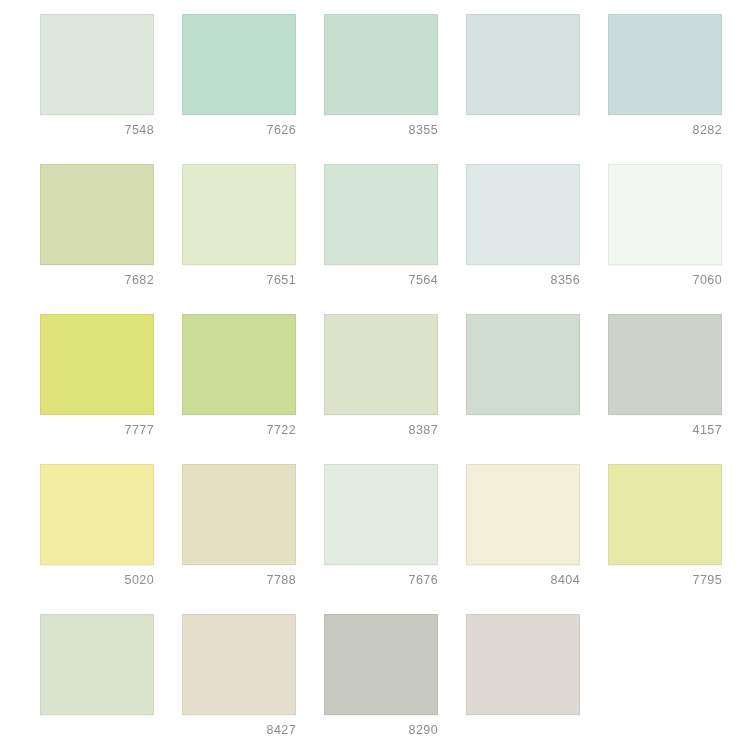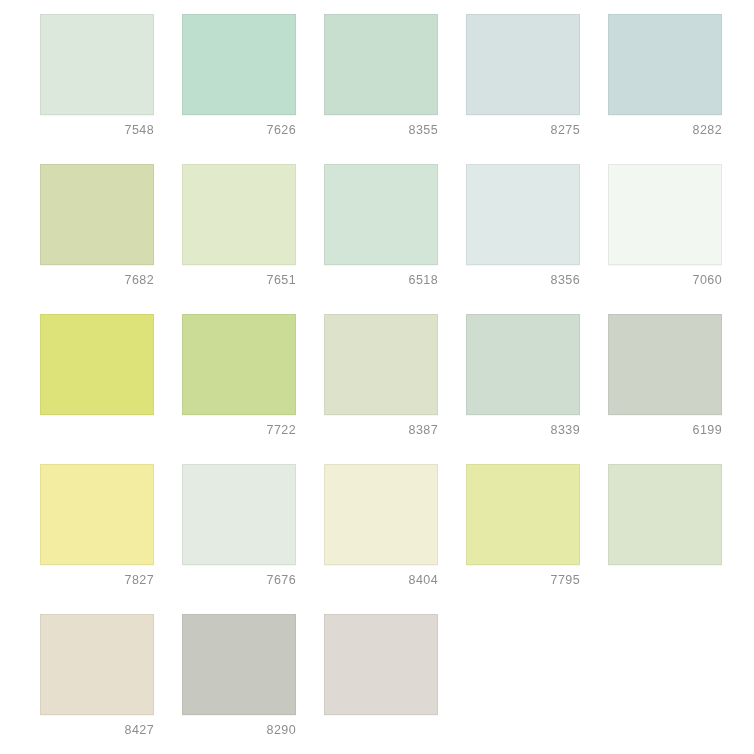--- a/index.html
+++ b/index.html
@@ -68,68 +68,71 @@
     <div class="swatch-cell">
       <div class="swatch-chip" style="background-color: rgb(190, 223, 205);"></div>
       <div class="swatch-label">7626</div>
     </div>
     <div class="swatch-cell">
       <div class="swatch-chip" style="background-color: rgb(200, 223, 208);"></div>
       <div class="swatch-label">8355</div>
     </div>
     <div class="swatch-cell">
       <div class="swatch-chip" style="background-color: rgb(213, 226, 225);"></div>
-      <div class="swatch-label">8275</div>
     </div>
     <div class="swatch-cell">
       <div class="swatch-chip" style="background-color: rgb(201, 220, 219);"></div>
       <div class="swatch-label">8282</div>
     </div>
     <div class="swatch-cell">
       <div class="swatch-chip" style="background-color: rgb(212, 220, 176);"></div>
       <div class="swatch-label">7682</div>
     </div>
     <div class="swatch-cell">
       <div class="swatch-chip" style="background-color: rgb(225, 235, 204);"></div>
       <div class="swatch-label">7651</div>
     </div>
     <div class="swatch-cell">
       <div class="swatch-chip" style="background-color: rgb(211, 229, 214);"></div>
-      <div class="swatch-label">6518</div>
+      <div class="swatch-label">7564</div>
     </div>
     <div class="swatch-cell">
       <div class="swatch-chip" style="background-color: rgb(223, 233, 231);"></div>
       <div class="swatch-label">8356</div>
     </div>
     <div class="swatch-cell">
       <div class="swatch-chip" style="background-color: rgb(242, 247, 242);"></div>
       <div class="swatch-label">7060</div>
     </div>
     <div class="swatch-cell">
       <div class="swatch-chip" style="background-color: rgb(221, 227, 121);"></div>
+      <div class="swatch-label">7777</div>
     </div>
     <div class="swatch-cell">
       <div class="swatch-chip" style="background-color: rgb(203, 220, 151);"></div>
       <div class="swatch-label">7722</div>
     </div>
     <div class="swatch-cell">
       <div class="swatch-chip" style="background-color: rgb(221, 227, 203);"></div>
       <div class="swatch-label">8387</div>
     </div>
     <div class="swatch-cell">
       <div class="swatch-chip" style="background-color: rgb(207, 220, 208);"></div>
-      <div class="swatch-label">8339</div>
     </div>
     <div class="swatch-cell">
       <div class="swatch-chip" style="background-color: rgb(206, 211, 200);"></div>
-      <div class="swatch-label">6199</div>
+      <div class="swatch-label">4157</div>
     </div>
     <div class="swatch-cell">
       <div class="swatch-chip" style="background-color: rgb(242, 237, 160);"></div>
-      <div class="swatch-label">7827</div>
+      <div class="swatch-label">5020</div>
+    </div>
+    <div class="swatch-cell">
+      <div class="swatch-chip" style="background-color: rgb(229, 225, 194);"></div>
+      <div class="swatch-label">7788</div>
     </div>
     <div class="swatch-cell">
       <div class="swatch-chip" style="background-color: rgb(228, 235, 226);"></div>
       <div class="swatch-label">7676</div>
     </div>
     <div class="swatch-cell">
       <div class="swatch-chip" style="background-color: rgb(241, 239, 213);"></div>
       <div class="swatch-label">8404</div>
     </div>
     <div class="swatch-cell">

